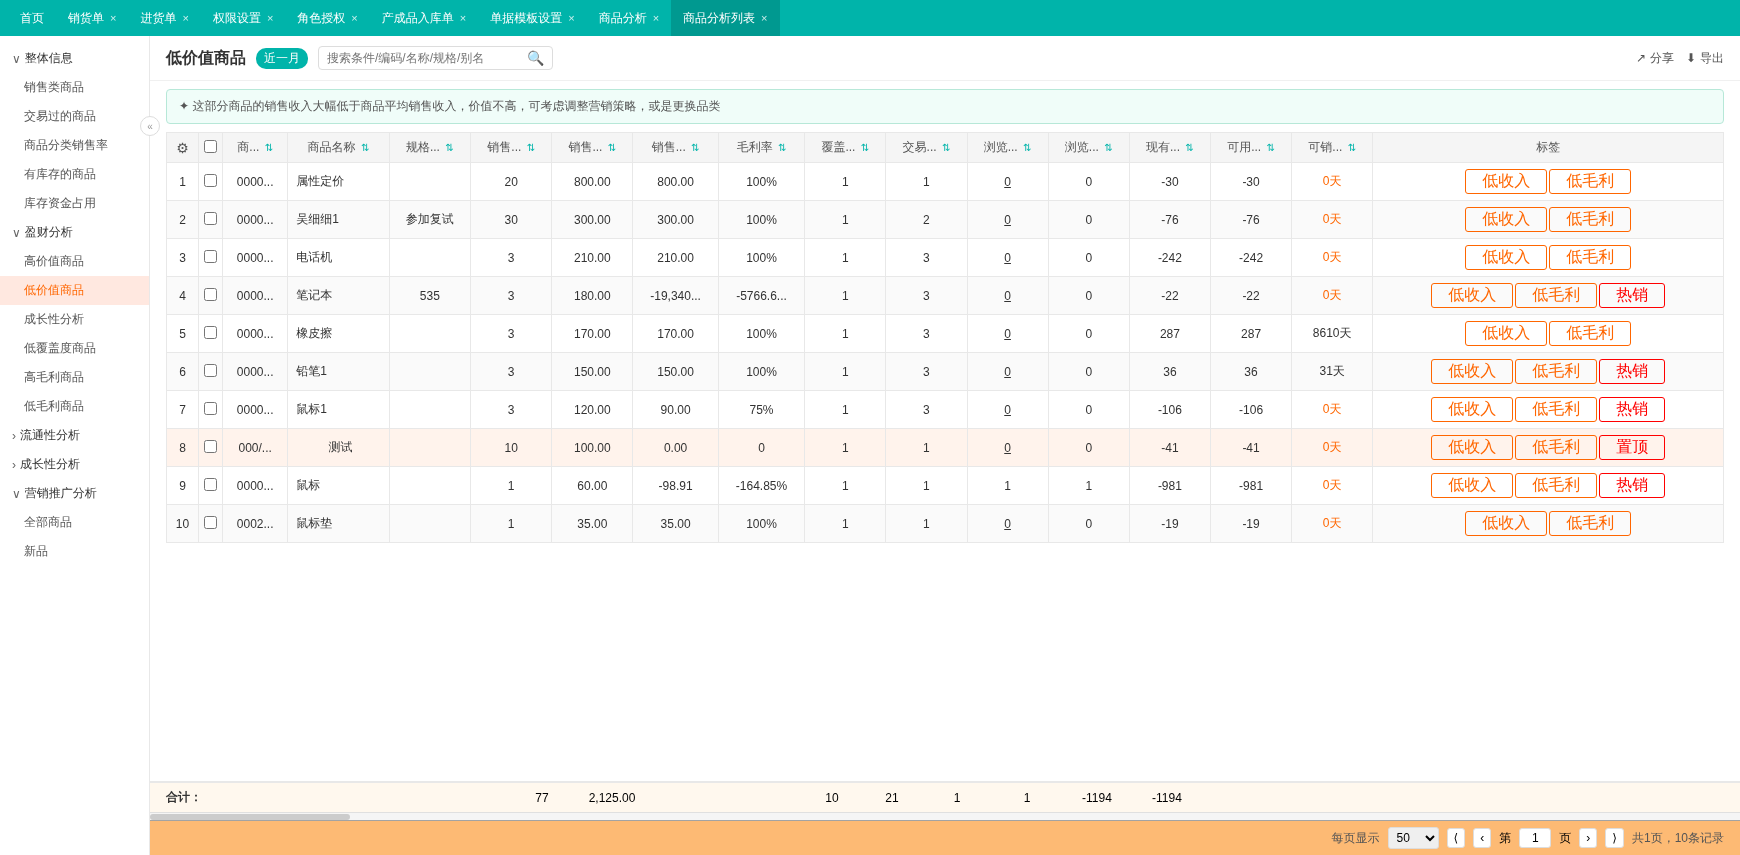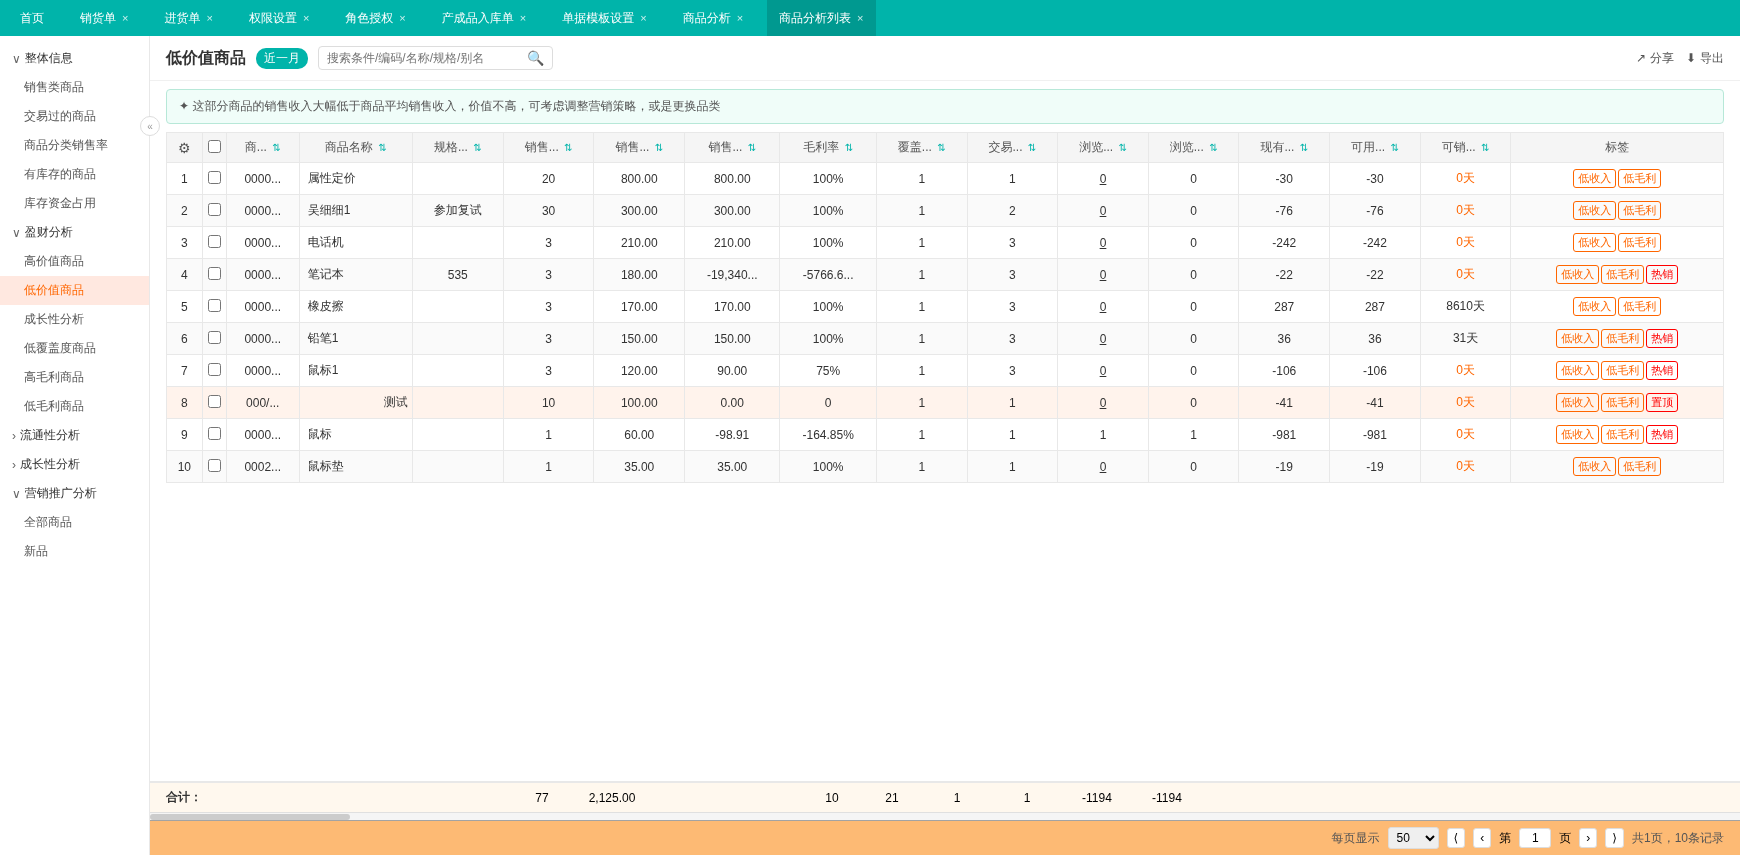--- a/index.html
+++ b/index.html
@@ -6,21 +6,20 @@
     body { background: #f5f5f5; overflow: hidden; height: 855px; display: flex; flex-direction: column; }
 
     
     .top-nav {
       background: #00b4aa;
       height: 36px;
       display: flex;
       align-items: center;
       padding: 0 8px;
       flex-shrink: 0;
-      gap: 12px;
     }
     .nav-item {
       color: #fff;
       padding: 0 12px;
       height: 36px;
       display: flex;
       align-items: center;
       cursor: pointer;
       white-space: nowrap;
       font-size: 13px;
@@ -188,22 +187,22 @@
       white-space: nowrap;
     }
     tbody tr.highlighted { background: #fff3ec; }
     tbody tr:nth-child(odd) { background: #fff; }
     tbody tr:nth-child(even) { background: #fafafa; }
     tbody tr.highlighted { background: #fff3ec !important; }
 
     .tag {
       display: inline-block;
       border-radius: 3px;
-      padding: 1px 4px;
-      font-size: 11px;
+      padding: 1px 16px;
+      font-size: 16px;
       margin: 1px;
     }
     .tag-orange { color: #ff6600; border: 1px solid #ff6600; }
     .tag-red { color: #ff0000; border: 1px solid #ff0000; }
 
     .underline-zero { text-decoration: underline; color: #333; }
     .day-orange { color: #ff6600; }
 
     
     .footer-summary {
@@ -553,21 +552,21 @@
     <td>0</td>
     <td>-106</td>
     <td>-106</td>
     <td><span class="day-orange">0天</span></td>
     <td><span class="tag tag-orange">低收入</span><span class="tag tag-orange">低毛利</span><span class="tag tag-red">热销</span></td>
   </tr>
             <tr class="highlighted">
     <td>8</td>
     <td class="checkbox-cell"><input type="checkbox" style=""></td>
     <td>000/...</td>
-    <td style="text-align:right; padding-left:8px;">测试</td>
+    <td style="text-align:center; padding-left:8px;">测试</td>
     <td></td>
     <td>10</td>
     <td>100.00</td>
     <td>0.00</td>
     <td>0</td>
     <td>1</td>
     <td>1</td>
     <td><span class="underline-zero">0</span></td>
     <td>0</td>
     <td>-41</td>

